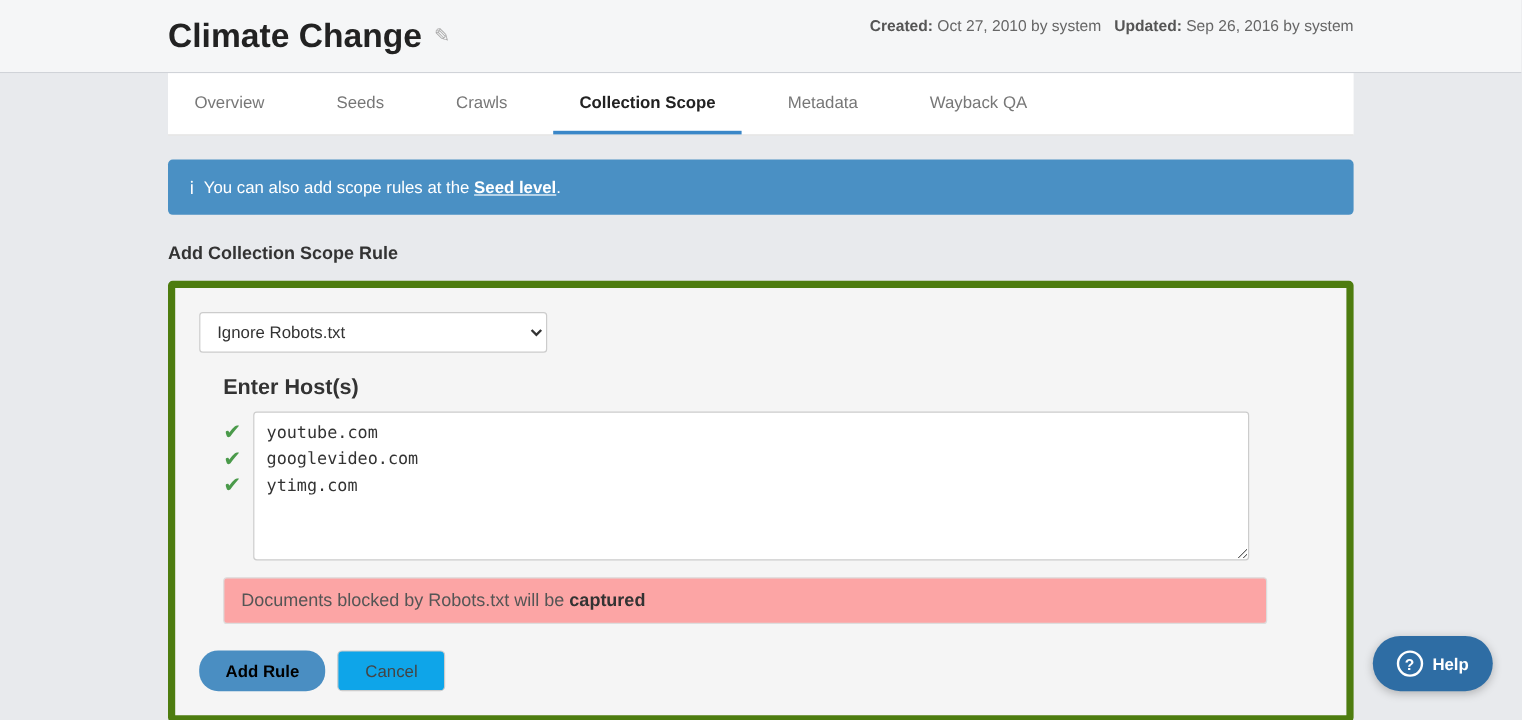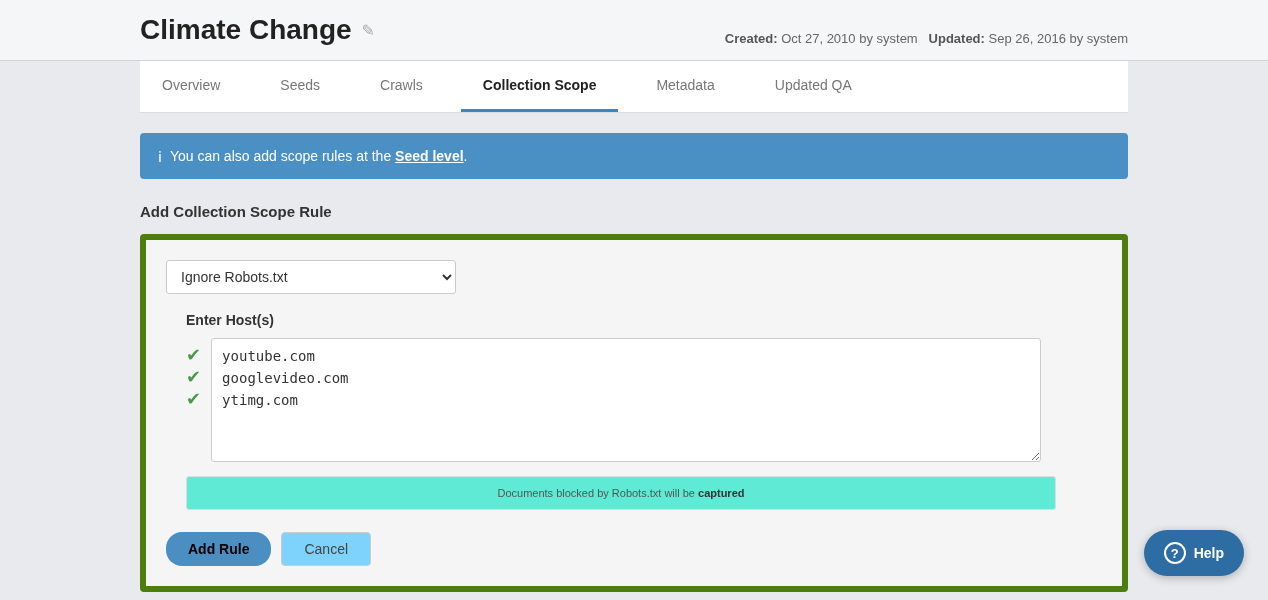--- a/index.html
+++ b/index.html
@@ -9,21 +9,21 @@
       background: #e8eaed;
       color: #333;
     }
 
     
     .page-header {
       background: #f5f6f7;
       border-bottom: 1px solid #d0d3d8;
       padding: 14px 140px;
       display: flex;
-      align-items: flex-end;
+      align-items: flex-start;
       justify-content: space-between;
     }
     .page-title-area {
       display: flex;
       align-items: center;
       gap: 10px;
     }
     .page-title {
       font-size: 28px;
       font-weight: 700;
@@ -127,21 +127,21 @@
       color: #333;
       cursor: pointer;
     }
 
     
     .hosts-section {
       margin-top: 18px;
       margin-left: 20px;
     }
     .hosts-label {
-      font-size: 14px;
+      font-size: 18px;
       font-weight: 600;
       color: #333;
       margin-bottom: 10px;
     }
     .hosts-input-area {
       display: flex;
       gap: 10px;
       align-items: flex-start;
     }
     .host-checkmarks {
@@ -169,29 +169,28 @@
       background: #fff;
       resize: vertical;
       font-family: monospace;
       color: #333;
       line-height: 22px;
     }
 
     
     .status-message {
       margin-top: 14px;
-      background: #5eead4;
+      background: #fca5a5;
       border: 1px solid #ddd;
       border-radius: 3px;
       padding: 10px 14px;
-      font-size: 11px;
+      font-size: 15px;
       color: #555;
       max-width: 870px;
       margin-left: 0;
-      text-align: center;
     }
     .status-message strong {
       font-weight: 700;
       color: #333;
     }
 
     
     .button-row {
       display: flex;
       gap: 10px;
@@ -201,21 +200,21 @@
       background: #4a8ec2;
       color: #000000;
       border: none;
       padding: 9px 22px;
       border-radius: 16px;
       font-size: 14px;
       font-weight: 600;
       cursor: pointer;
     }
     .btn-cancel {
-      background: #7dd3fc;
+      background: #0ea5e9;
       color: #444;
       border: 1px solid #ccc;
       padding: 0 22px;
       border-radius: 4px;
       font-size: 14px;
       cursor: pointer;
     }
 
     
     .help-button {
@@ -266,21 +265,21 @@
 
 <div class="main-content">
 
   <div class="tabs-container">
     <nav class="tabs">
       <a class="tab-item">Overview</a>
       <a class="tab-item">Seeds</a>
       <a class="tab-item">Crawls</a>
       <a class="tab-item active">Collection Scope</a>
       <a class="tab-item">Metadata</a>
-      <a class="tab-item">Updated QA</a>
+      <a class="tab-item">Wayback QA</a>
     </nav>
   </div>
 
   <div class="info-banner">
     <span class="info-icon">ℹ</span>
     <span>
       <span>You can also add scope rules at the </span><a href="#">Seed level</a><span>.</span>
     </span>
   </div>
 

